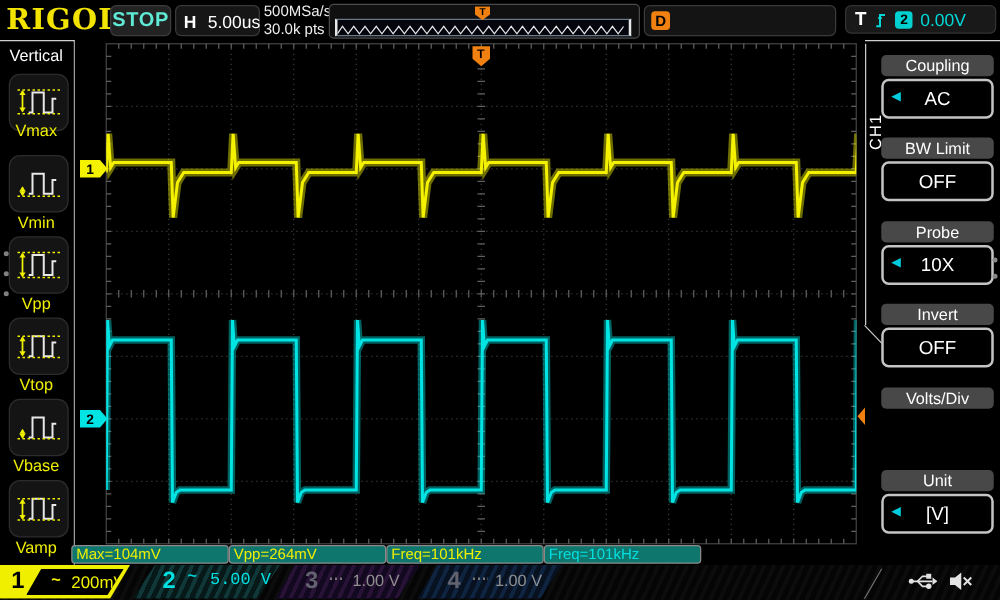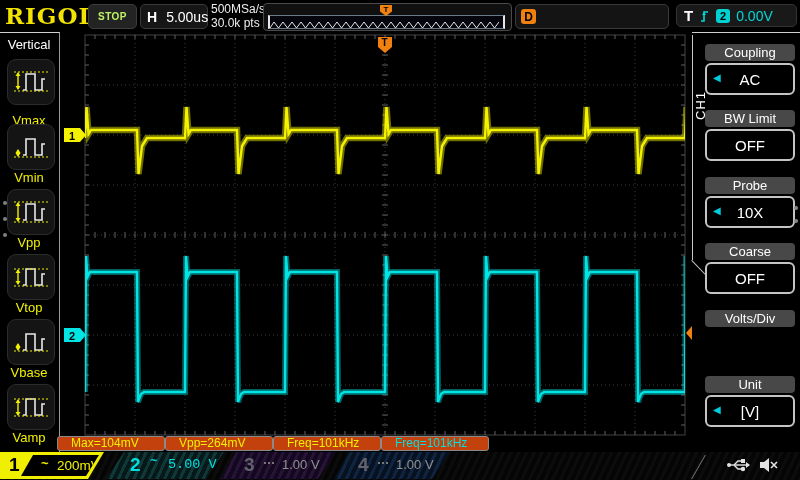--- a/index.html
+++ b/index.html
@@ -6,21 +6,21 @@
   .screen{position:relative;width:800px;height:480px;background:#000;overflow:hidden;
           font-family:"Liberation Sans","DejaVu Sans",sans-serif;-webkit-font-smoothing:antialiased;}
   .abs{position:absolute;}
 
   
   .topbar{left:0;top:0;width:800px;height:32px;background:#000;}
   .logo{left:5px;top:2px;font-family:"DejaVu Serif","Liberation Serif",serif;font-weight:bold;
         font-size:23px;color:#f2e400;letter-spacing:1px;}
   .stop-btn{left:88px;top:4px;width:47px;height:23px;background:#232323;border:1px solid #3c3c3c;
             border-radius:5px;display:flex;align-items:center;justify-content:center;}
-  .stop-btn span{color:#bef264;font-weight:bold;font-size:10px;letter-spacing:.5px;text-align:right;}
+  .stop-btn span{color:#5eead4;font-weight:bold;font-size:16px;letter-spacing:.5px;text-align:right;}
   .h-box{left:140px;top:4px;width:66px;height:23px;background:#161616;border:1px solid #3a3a3a;
          border-radius:5px;display:flex;align-items:center;}
   .h-box .hl{color:#fff;font-weight:bold;font-size:14px;margin-left:6px;}
   .h-box .hv{color:#fff;font-size:14px;margin-left:9px;}
   .acq{left:211px;top:2px;color:#eee;font-size:12px;line-height:14px;}
   .preview{left:263px;top:3px;width:247px;height:26px;background:#101010;border:1px solid #4a4a4a;border-radius:4px;}
   .preview-inner{position:absolute;left:4px;top:11px;width:233px;height:12px;background:#05050e;
                  border:1px solid #6a7a88;border-left:2px solid #e8e8e8;border-right:2px solid #e8e8e8;}
   .preview-trig{position:absolute;left:116px;top:1px;width:12px;height:11px;background:#f08010;
                 clip-path:polygon(0 0,100% 0,100% 60%,50% 100%,0 60%);
@@ -57,22 +57,22 @@
   .menu-item{position:absolute;left:13px;width:90px;}
   .menu-item-title{height:17px;background:#484848;border-radius:4px;color:#fff;font-size:13px;
                    display:flex;align-items:center;justify-content:center;}
   .menu-item-value{height:28px;margin-top:2px;background:#000;border:2px solid #c4c4c4;border-radius:6px;
                    color:#fff;font-size:15px;display:flex;align-items:center;justify-content:center;position:relative;}
   .menu-arrow{position:absolute;left:6px;top:7px;color:#00ccdd;font-size:10px;}
   .menu-dot{position:absolute;width:4px;height:4px;border-radius:50%;background:#888;}
 
   
   .meas{left:57px;top:436px;display:flex;}
-  .m-slot{width:108px;height:15px;border:1px solid #8a8a8a;border-radius:3px;background:#c2410c;
-          box-sizing:border-box;font-size:12px;line-height:13px;padding-left:13px;white-space:nowrap;overflow:hidden;}
+  .m-slot{width:126px;height:15px;border:1px solid #8a8a8a;border-radius:3px;background:#0f766e;
+          box-sizing:border-box;font-size:12px;line-height:13px;padding-left:3px;white-space:nowrap;overflow:hidden;}
   .m-ch1{color:#f0f000;}
   .m-ch2{color:#00e0e0;}
 
   
   .chbar{left:0;top:452px;width:800px;height:28px;
          background:repeating-linear-gradient(115deg,#0c0c0c 0 3px,#050505 3px 7px);}
   .chblock{position:absolute;top:0;height:27px;}
   .ch1-block{left:0;width:106px;background:#f0ef00;clip-path:polygon(0 0,104px 0,88px 100%,0 100%);}
   .ch1-inner{position:absolute;left:21px;top:3px;width:78px;height:21px;background:#000;
              clip-path:polygon(12px 0,78px 0,65px 100%,0 100%);}
@@ -144,21 +144,21 @@
     <div class="v-btn" style="top:26px">
         <svg class="v-icon" width="38" height="34">
           <path d="M11,25 H14 V9 H23 V25 H30 V14 H33" stroke="#e8e8e8" stroke-width="1.6" fill="none"></path>
           <path d="M2,7 H36" stroke="#f0f000" stroke-width="1.2" stroke-dasharray="2 2" fill="none"></path>
           <path d="M2,26 H36" stroke="#f0f000" stroke-width="1.2" stroke-dasharray="2 2" fill="none"></path>
           <path d="M6,8 V24" stroke="#f0f000" stroke-width="1.4" fill="none"></path>
           <path d="M6,7 L3.5,11 H8.5 Z" fill="#f0f000"></path>
           <path d="M6,25 L3.5,21 H8.5 Z" fill="#f0f000"></path>
         </svg>
       </div>
-    <div class="v-label" style="top:80px">Vmax</div>
+    <div class="v-label" style="top:64px">Vmax</div>
     <div class="v-btn" style="top:91px">
         <svg class="v-icon" width="38" height="34">
           <path d="M11,25 H14 V9 H23 V25 H30 V14 H33" stroke="#e8e8e8" stroke-width="1.6" fill="none"></path>
           <path d="M2,27 H36" stroke="#f0f000" stroke-width="1.2" stroke-dasharray="2 2" fill="none"></path>
           <path d="M6,20 V26" stroke="#f0f000" stroke-width="1.4" fill="none"></path>
           <path d="M6,19 L3.5,23 H8.5 Z" fill="#f0f000"></path>
           <path d="M6,27 L3.5,23 H8.5 Z" fill="#f0f000"></path>
         </svg>
       </div>
     <div class="v-label" style="top:137px">Vmin</div>
@@ -271,21 +271,21 @@
       </div>
     </div>
     <div class="menu-item" style="top:144px">
       <div class="menu-item-title">Probe</div>
       <div class="menu-item-value">
         <span class="menu-arrow">◀</span>
         <span>10X</span>
       </div>
     </div>
     <div class="menu-item" style="top:210px">
-      <div class="menu-item-title">Coarse</div>
+      <div class="menu-item-title">Invert</div>
       <div class="menu-item-value">
 
         <span>OFF</span>
       </div>
     </div>
     <div class="menu-item" style="top:277px">
       <div class="menu-item-title">Volts/Div</div>
     </div>
     <div class="menu-item" style="top:343px">
       <div class="menu-item-title">Unit</div>

